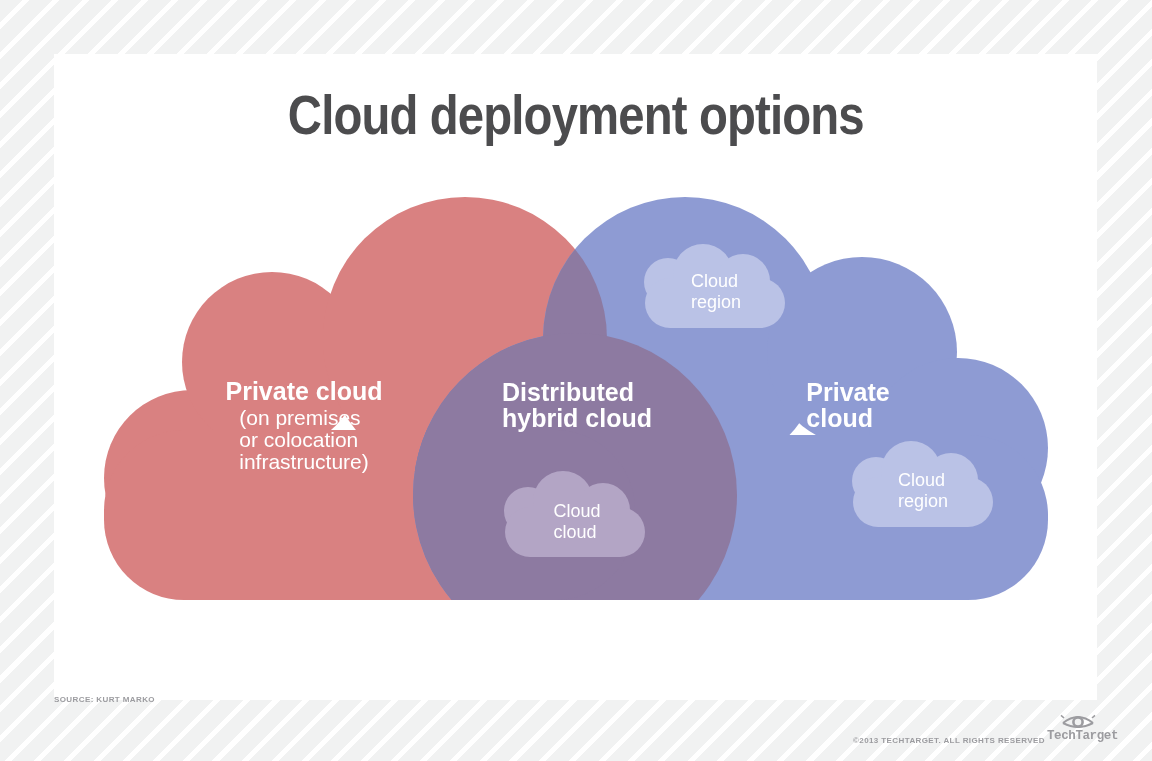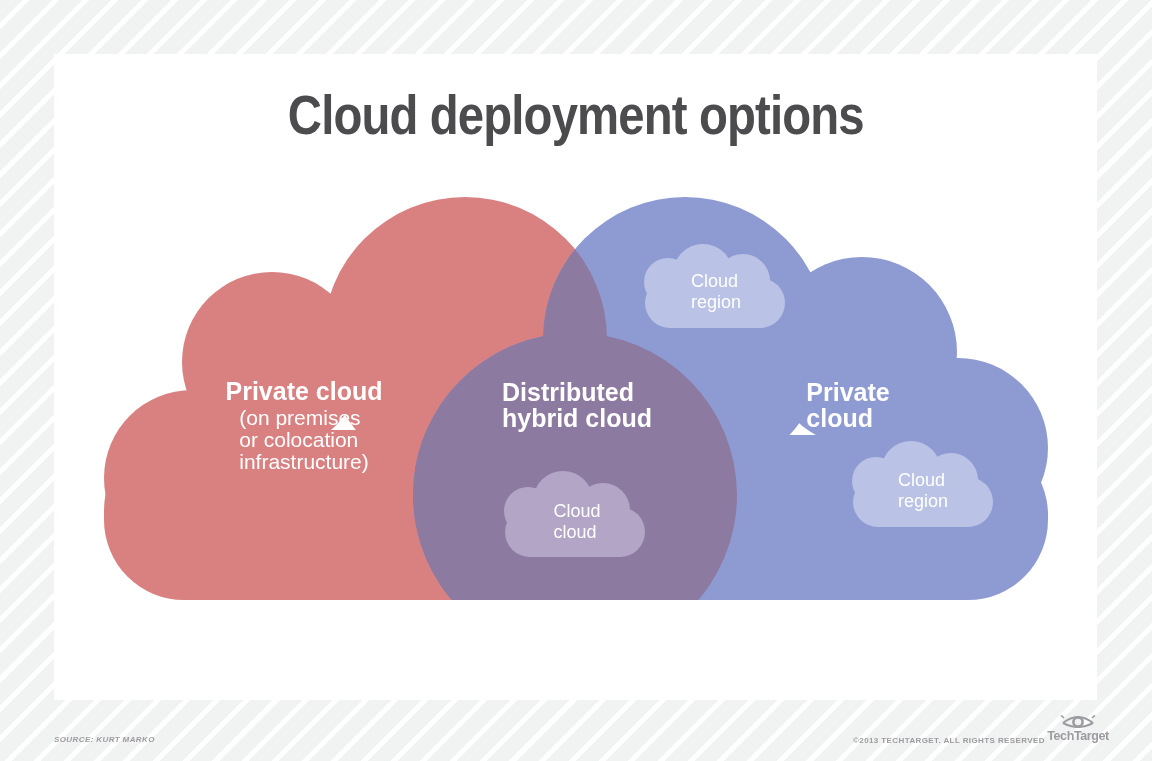--- a/index.html
+++ b/index.html
@@ -64,29 +64,30 @@
   .lbl-bold   { font-weight: 700; font-size: 25px; line-height: 26px; }
   .lbl-sub    { font-weight: 400; font-size: 21px; line-height: 22px; }
   .lbl-small  { font-weight: 400; font-size: 18px; line-height: 21px; }
 
   .footer-text {
     position: absolute;
     font-size: 8px;
     font-weight: 700;
     letter-spacing: 0.4px;
   }
-  .source-credit  { left: 54px;  top: 735px; font-style: italic; }
+  .source-credit  { left: 54px;  top: 695px; }
   .copyright-note { right: 107px; top: 736px; text-align: right; }
 
   .brand {
     position: absolute;
     left: 1047px;
     top: 712px;
     width: 62px;
     text-align: center;
+    font-family: Liberation Mono, monospace;
   }
   .brand .eye { display: block; margin: 0 auto; }
   .brand .wordmark {
     font-weight: 700;
     font-size: 12.5px;
     letter-spacing: -0.4px;
     line-height: 13px;
   }
 </style>
 </head>

